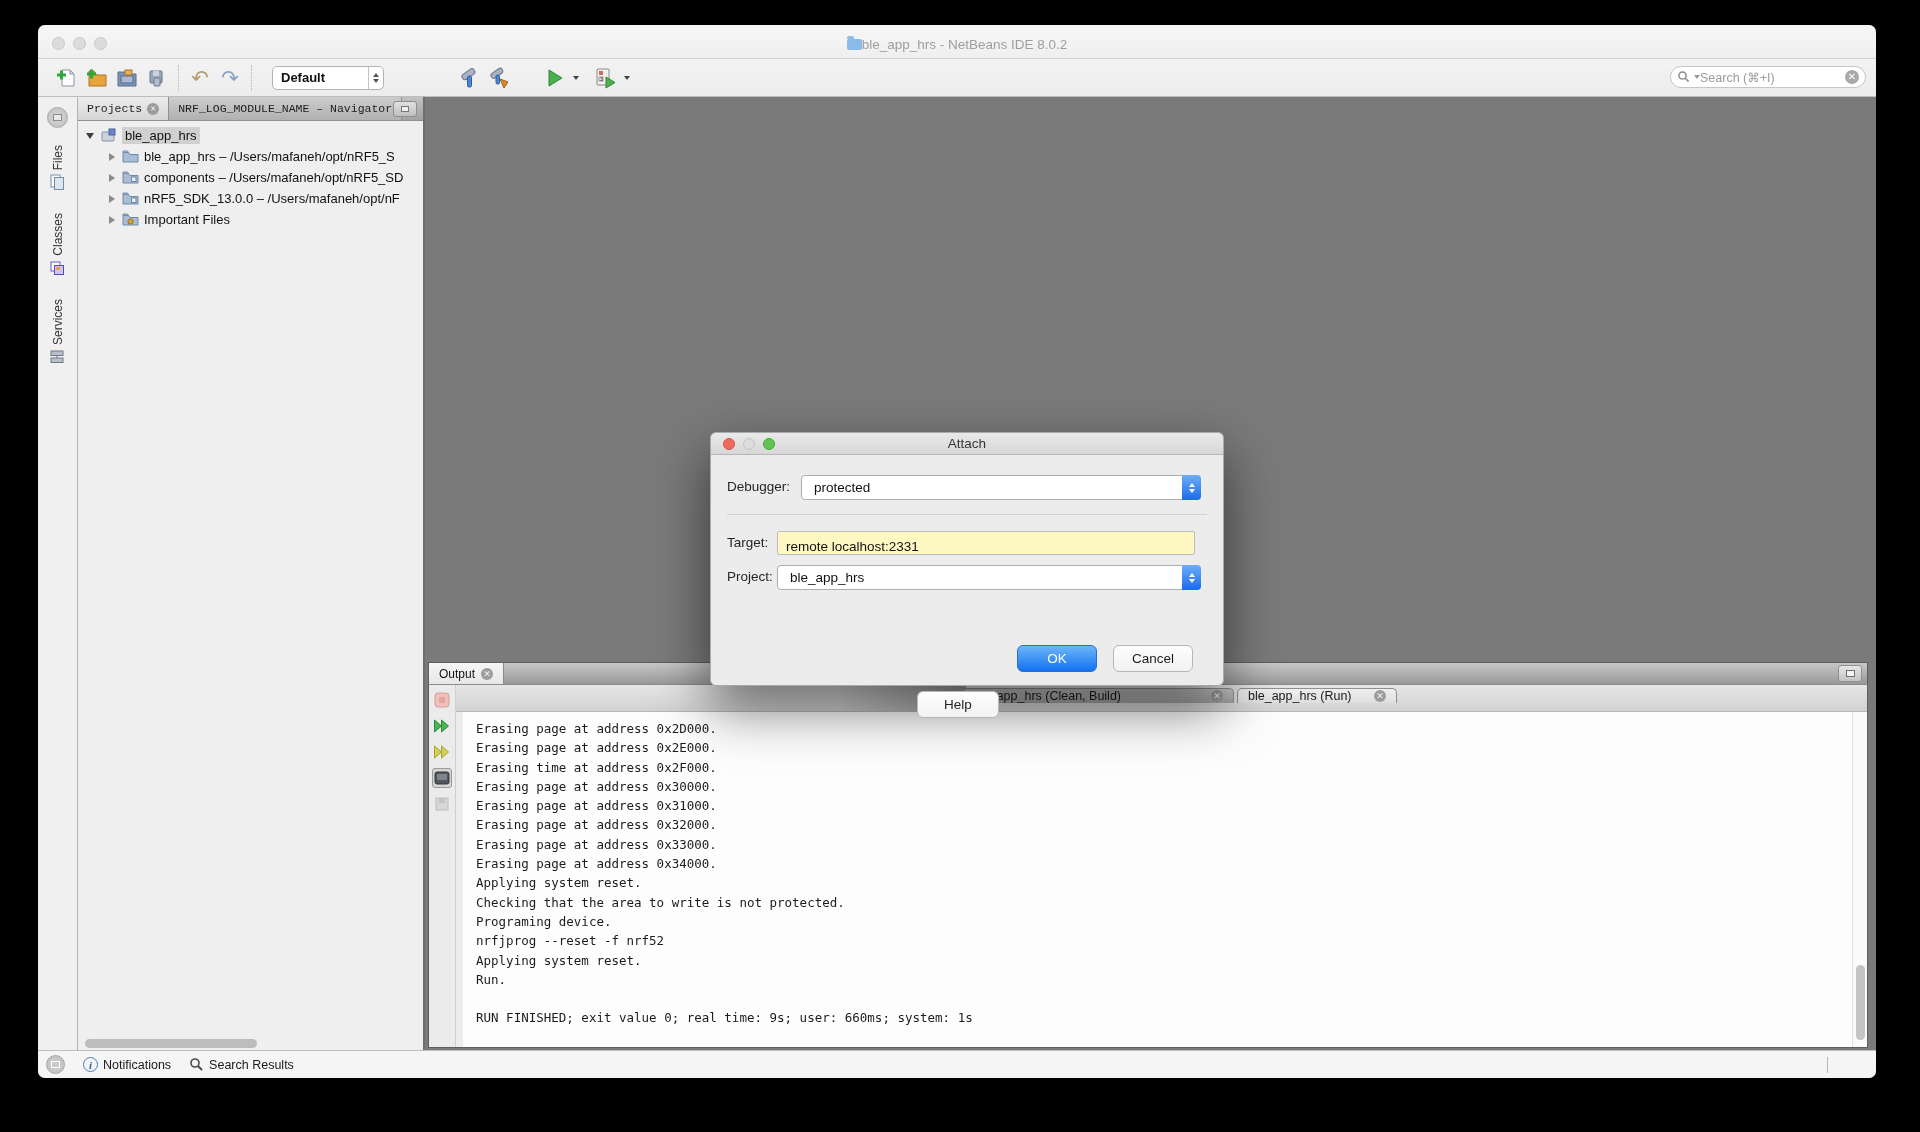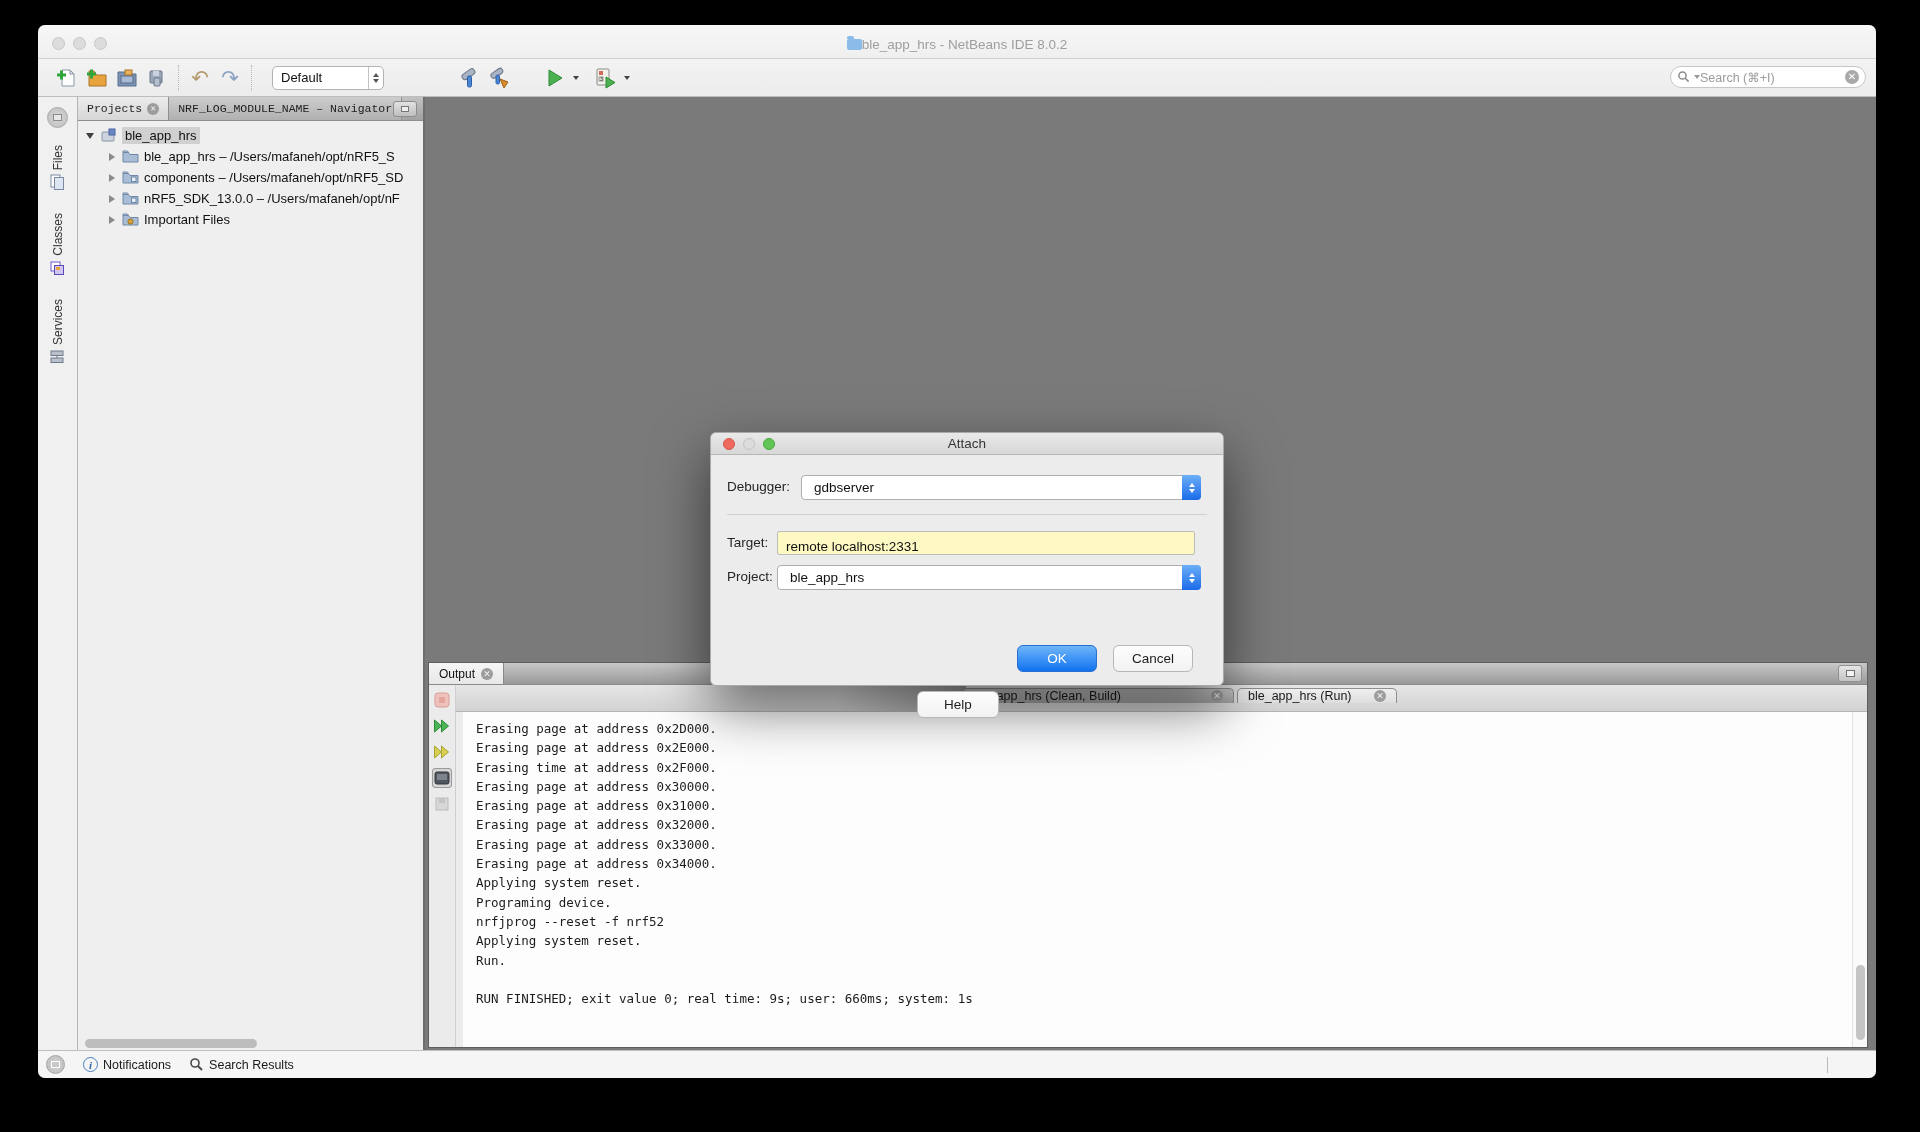--- a/index.html
+++ b/index.html
@@ -25,21 +25,21 @@
 
   
   .toolbar { position:absolute; left:0; top:34px; right:0; height:38px;
              background:linear-gradient(#f3f3f3,#ececec); border-bottom:1px solid #bdbdbd;
              display:flex; align-items:center; }
   .tbtn { width:30px; height:30px; display:flex; align-items:center; justify-content:center; }
   .tsep { width:1px; height:26px; border-left:1px dotted #b5b5b5; margin:0 6px; }
   .undo-glyph { font-size:21px; color:#b59a72; line-height:1; }
   .redo-glyph { font-size:21px; color:#8aa3c2; line-height:1; }
   .combo { height:24px; background:#fff; border:1px solid #b3b3b3; border-radius:5px;
-           display:flex; align-items:center; font-size:13px; color:#111; position:relative; }
+           display:flex; align-items:center; font-size:13px; color:#111; position:relative;font-weight:bold; }
   .combo .val { padding:0 8px; flex:1; }
   .stepper { width:15px; height:100%; display:flex; flex-direction:column; align-items:center;
              justify-content:center; gap:2px; border-left:1px solid #c3c3c3; }
   .tri-up { width:0; height:0; border-left:3.5px solid transparent; border-right:3.5px solid transparent;
             border-bottom:4.5px solid #555; }
   .tri-dn { width:0; height:0; border-left:3.5px solid transparent; border-right:3.5px solid transparent;
             border-top:4.5px solid #555; }
   .dd-arrow { width:0; height:0; border-left:3.5px solid transparent; border-right:3.5px solid transparent;
               border-top:4.5px solid #444; margin-left:3px; }
   .cfg-select { width:112px; margin-left:14px; margin-right:0; }
@@ -474,20 +474,21 @@
           <div class="console-inner" id="console-lines">
               <div>Erasing page at address 0x2D000.</div>
               <div>Erasing page at address 0x2E000.</div>
               <div>Erasing time at address 0x2F000.</div>
               <div>Erasing page at address 0x30000.</div>
               <div>Erasing page at address 0x31000.</div>
               <div>Erasing page at address 0x32000.</div>
               <div>Erasing page at address 0x33000.</div>
               <div>Erasing page at address 0x34000.</div>
               <div>Applying system reset.</div>
+              <div>Checking that the area to write is not protected.</div>
               <div>Programing device.</div>
               <div>nrfjprog --reset -f nrf52</div>
               <div>Applying system reset.</div>
               <div>Run.</div>
               <div>&nbsp;</div>
               <div>RUN FINISHED; exit value 0; real time: 9s; user: 660ms; system: 1s</div>
             </div>
           <div class="vscroll">
             <div class="thumb"></div>
           </div>
@@ -523,21 +524,21 @@
       <div class="dlg-light gray"></div>
       <div class="dlg-light green"></div>
     </div>
     <div class="dlg-title">Attach</div>
   </div>
 
   <div class="dlg-row" style="left:16px; top:46px;">
     <span class="dlg-label">Debugger:</span>
   </div>
   <div class="dlg-combo" style="left:90px; top:42px; right:22px;">
-    <span class="val">gdbserver</span>
+    <span class="val">protected</span>
     <span class="blue-stepper">
         <span class="up"></span>
         <span class="dn"></span>
       </span>
   </div>
 
   <div class="dlg-sep"></div>
 
   <div class="dlg-row" style="left:16px; top:102px;">
     <span class="dlg-label">Target:</span>

